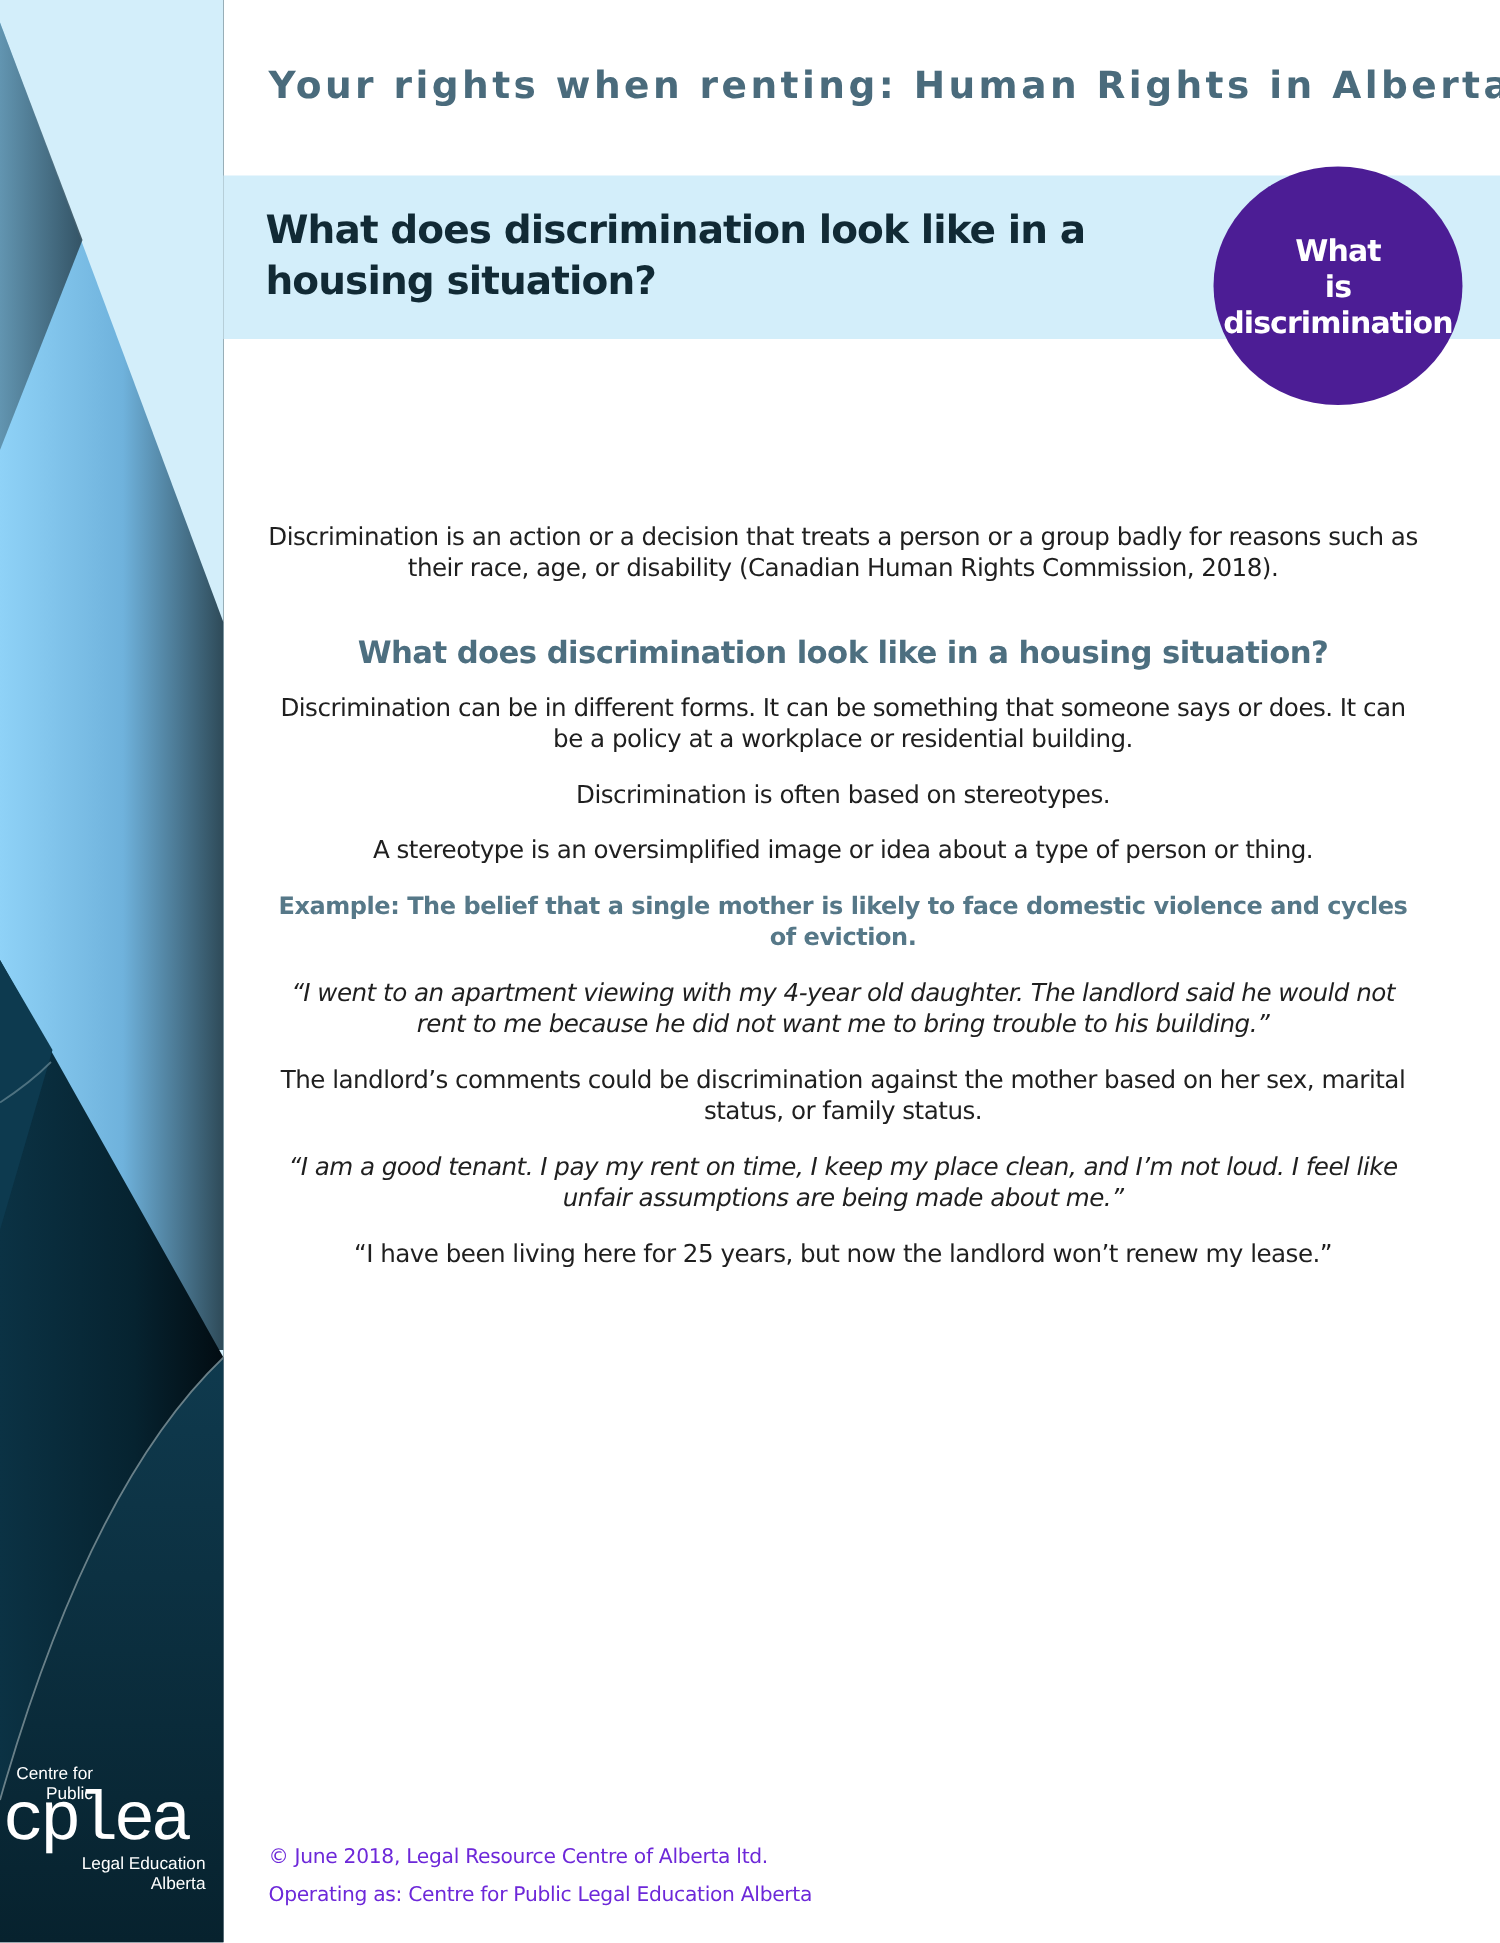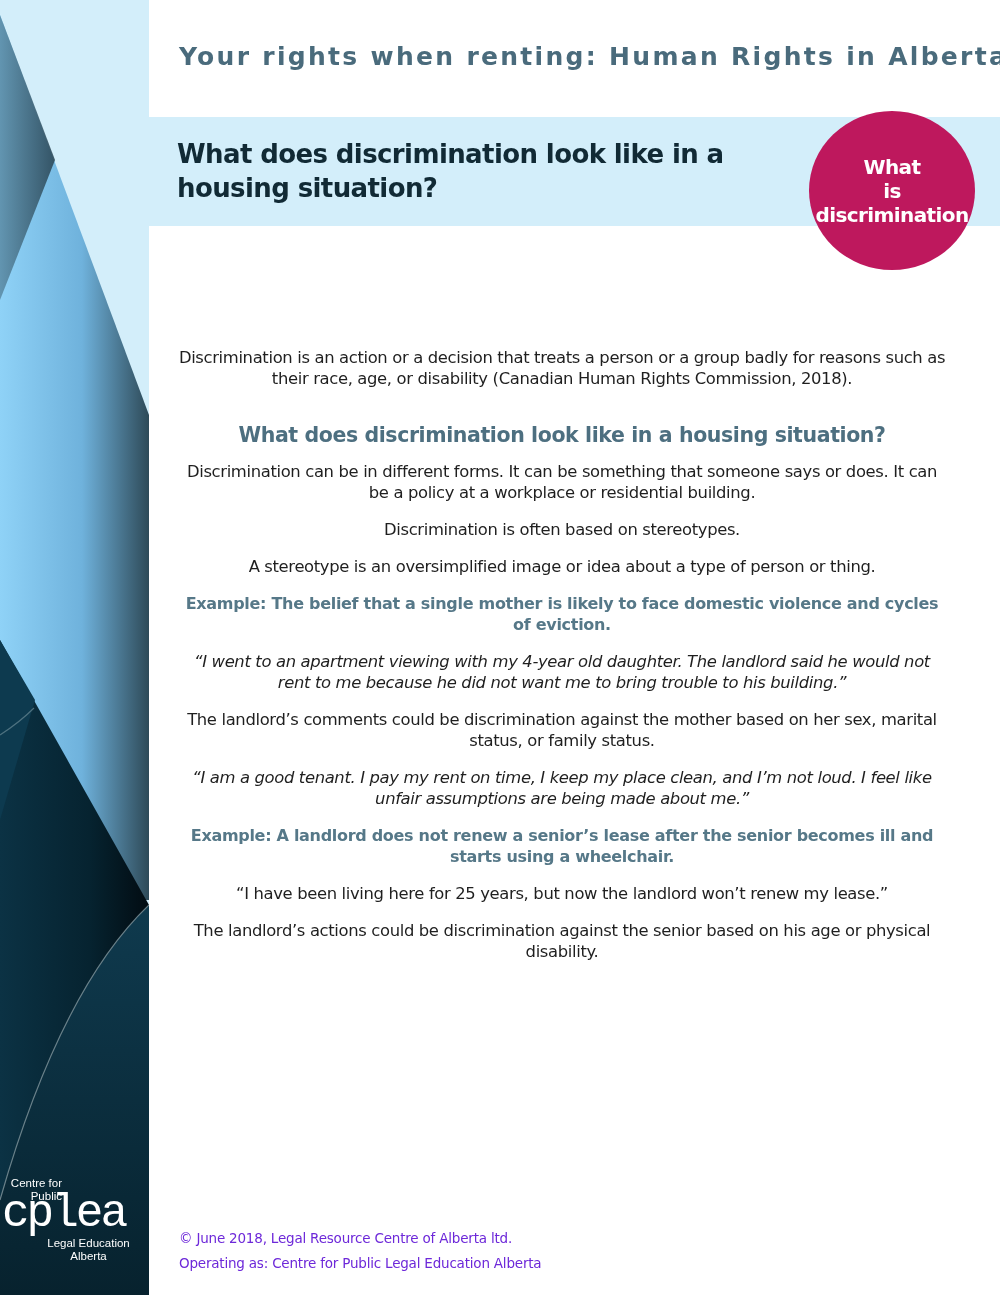--- a/index.html
+++ b/index.html
@@ -5,29 +5,29 @@
     * { box-sizing: border-box; margin: 0; padding: 0; }
     html, body { width: 1000px; height: 1295px; background: #ffffff; overflow: hidden; }
     body { position: relative; font-family: "DejaVu Sans", sans-serif; color: #1e1e1e; }
 
     
     .sidebar { position: absolute; left: 0; top: 0; width: 149px; height: 1295px; overflow: hidden; background: #0d3344; }
     .sidebar svg { position: absolute; left: 0; top: 0; }
     .logo { position: absolute; left: 0; top: 1174px; width: 149px; height: 100px; color: #ffffff; }
     .logo .l-top { position: absolute; left: 6px; top: 3px; font-family: "Liberation Sans", sans-serif; font-size: 11.5px; line-height: 12.5px; text-align: right; width: 56px; }
     .logo .l-main { position: absolute; left: 2px; top: 12px; font-family: Liberation Mono, monospace; font-size: 46px; letter-spacing: -3px; font-weight: normal; line-height: 56px; }
-    .logo .l-bot { position: absolute; left: 40px; top: 63px; width: 97px; font-family: "Liberation Sans", sans-serif; font-size: 11.5px; line-height: 12.5px; text-align: center; }
+    .logo .l-bot { position: absolute; left: 40px; top: 63px; width: 97px; font-family: "Liberation Sans", sans-serif; font-size: 11.5px; line-height: 12.5px; text-align: right; }
 
     
     .header-title { position: absolute; left: 179px; top: 42px; font-family: "DejaVu Sans", sans-serif; font-weight: bold; font-size: 25px; letter-spacing: 2.3px; color: #4a6b7c; white-space: nowrap; }
 
     .banner { position: absolute; left: 149px; top: 117px; width: 851px; height: 109px; background: #d3eefa; }
     .banner-title { position: absolute; left: 28px; top: 20px; width: 600px; font-family: "DejaVu Sans", sans-serif; font-weight: bold; font-size: 26px; line-height: 34px; color: #112a35; letter-spacing: -0.6px; }
 
-    .badge { position: absolute; left: 809px; top: 111px; width: 166px; height: 159px; border-radius: 50%; background: #be185d; display: flex; flex-direction: column; align-items: center; justify-content: center; color: #ffffff; font-family: "DejaVu Sans", sans-serif; font-weight: bold; font-size: 20px; line-height: 24px; text-align: center; letter-spacing: -0.6px; }
+    .badge { position: absolute; left: 809px; top: 111px; width: 166px; height: 159px; border-radius: 50%; background: #4c1d95; display: flex; flex-direction: column; align-items: center; justify-content: center; color: #ffffff; font-family: "DejaVu Sans", sans-serif; font-weight: bold; font-size: 20px; line-height: 24px; text-align: center; letter-spacing: -0.6px; }
 
     
     .content { position: absolute; left: 177px; top: 347px; width: 770px; font-family: "DejaVu Sans", sans-serif; font-size: 16.4px; line-height: 21px; color: #1f1f1f; letter-spacing: -0.35px; }
     .content p { margin: 0; text-align: center; }
     .intro { margin-bottom: 33px !important; }
     .section-heading { font-weight: bold; font-size: 20.5px; line-height: 26px; color: #4d6f80; letter-spacing: -0.4px; margin-bottom: 13px !important; }
     .para { margin-bottom: 16px !important; }
     .example-title { font-weight: bold; color: #567888; font-size: 16px; line-height: 21px; margin-bottom: 16px !important; letter-spacing: -0.3px; }
     .indent { margin-left: 29px; }
     .quote { font-style: italic; }
@@ -113,21 +113,19 @@
   <p class="para">Discrimination can be in different forms. It can be something that someone says or does. It can be a policy at a workplace or residential building.</p>
   <p class="para">Discrimination is often based on stereotypes.</p>
   <p class="para">A stereotype is an oversimplified image or idea about a type of person or thing.</p>
 
   <p class="example-title">Example: The belief that a single mother is likely to face domestic violence and cycles of eviction.</p>
   <p class="para indent quote">“I went to an apartment viewing with my 4-year old daughter. The landlord said he would not rent to me because he did not want me to bring trouble to his building.”</p>
   <p class="para indent">The landlord’s comments could be discrimination against the mother based on her sex, marital status, or family status.</p>
 
   <p class="para indent quote">“I am a good tenant. I pay my rent on time, I keep my place clean, and I’m not loud. I feel like unfair assumptions are being made about me.”</p>
 
-  <p class="example-title">Example: A landlord does not renew a senior’s lease after the senior becomes ill and starts using a wheelchair.</p>
   <p class="para indent">“I have been living here for 25 years, but now the landlord won’t renew my lease.”</p>
-  <p class="para indent">The landlord’s actions could be discrimination against the senior based on his age or physical disability.</p>
 </div>
 
 <div class="footer">
   <div>© June 2018, Legal Resource Centre of Alberta ltd.</div>
   <div>Operating as: Centre for Public Legal Education Alberta</div>
 </div>
 
 </body></html>

